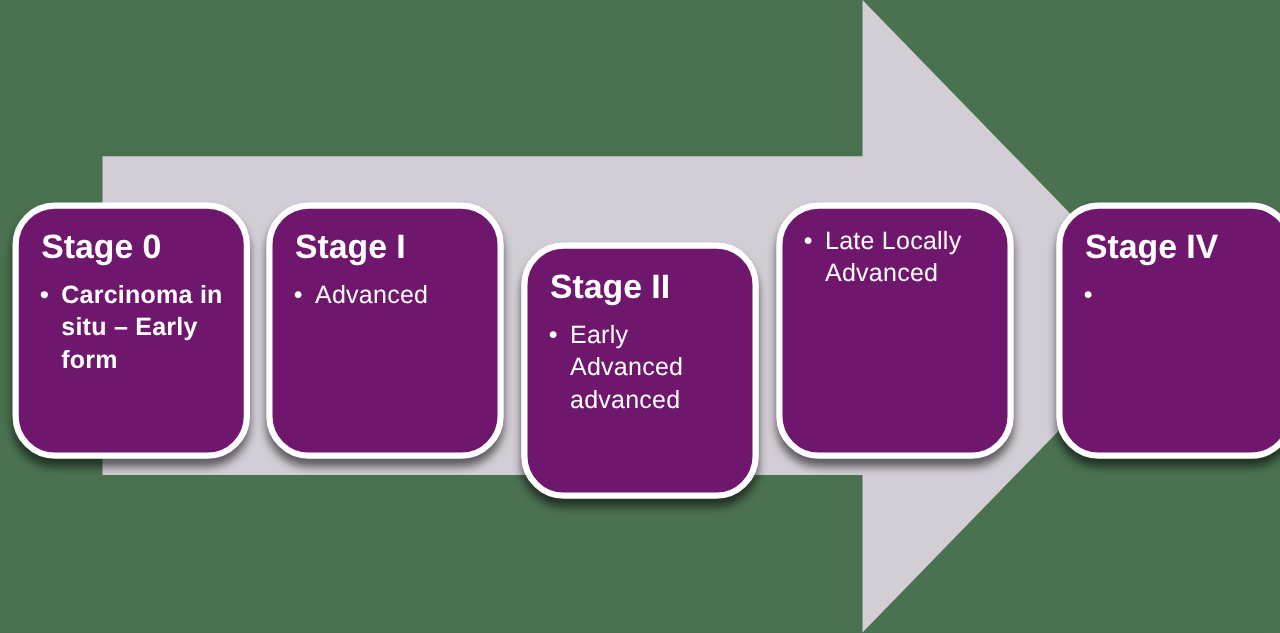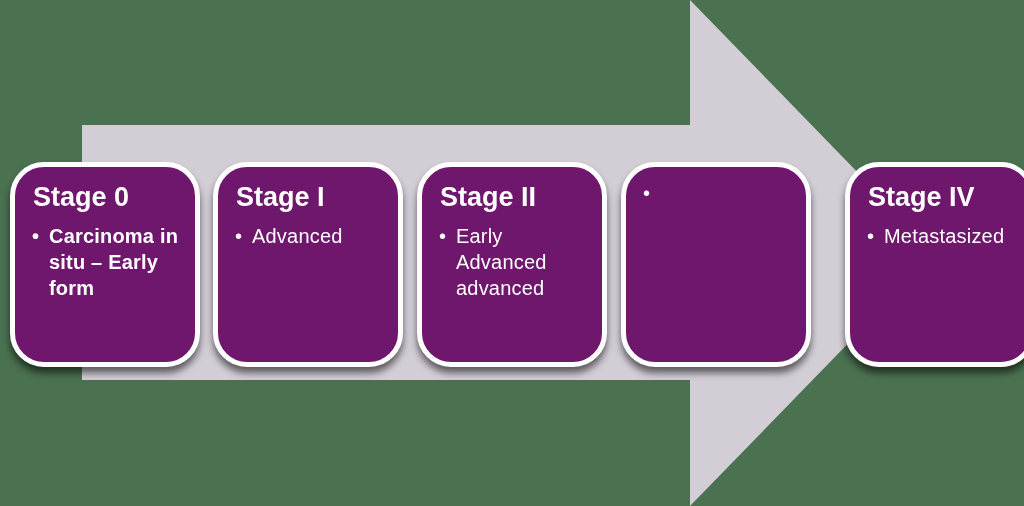--- a/index.html
+++ b/index.html
@@ -26,21 +26,21 @@
     box-sizing:border-box;
     background:var(--box-fill);
     border:5px solid var(--box-border);
     border-radius:34px;
     box-shadow:0 6px 7px rgba(0,0,0,.55);
     padding:13px 12px 12px 17px;
     color:var(--text);
   }
   .stage-box:nth-child(1){left:10px;}
   .stage-box:nth-child(2){left:213px;}
-  .stage-box:nth-child(3){left:417px;}
+  .stage-box:nth-child(3){left:417px;margin-top:32px;}
   .stage-box:nth-child(4){left:621px;}
   .stage-box:nth-child(5){left:825px;margin-left:20px;}
   .stage-title{
     font-size:27px;
     font-weight:bold;
     line-height:30px;
     margin:2px 0 11px 1px;
     white-space:nowrap;
   }
   .bullet{
@@ -77,24 +77,24 @@
 
   <div class="stage-box">
     <div class="stage-title">Stage II</div>
     <div class="bullets">
           <div class="bullet"><span class="marker">•</span><span>Early Advanced advanced</span></div>
         </div>
   </div>
 
   <div class="stage-box">
     <div class="bullets">
-          <div class="bullet"><span class="marker">•</span></div>
+          <div class="bullet"><span class="marker">•</span><span>Late Locally Advanced</span></div>
         </div>
   </div>
 
   <div class="stage-box">
     <div class="stage-title">Stage IV</div>
     <div class="bullets">
-          <div class="bullet"><span class="marker">•</span><span>Metastasized</span></div>
+          <div class="bullet"><span class="marker">•</span></div>
         </div>
   </div>
 </div>
 </div>
 
 </body></html>

